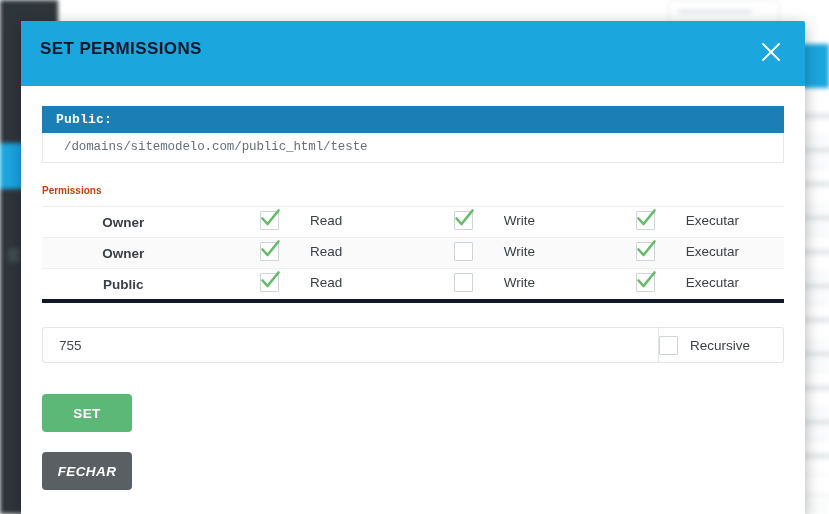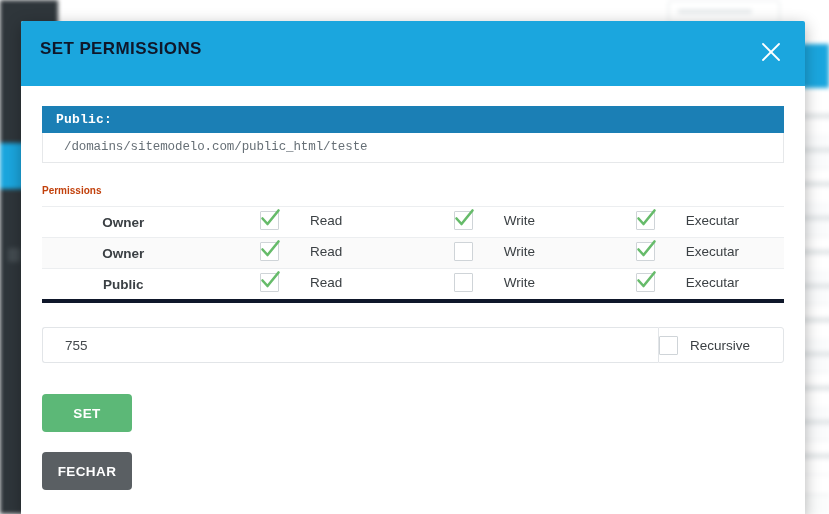--- a/index.html
+++ b/index.html
@@ -224,21 +224,21 @@
   #mode-row {
     display: flex;
     margin-top: 24px;
   }
   #mode-input {
     flex: 1;
     height: 36px;
     border: 1px solid #e2e5e8;
     border-right: none;
     border-radius: 3px 0 0 3px;
-    padding: 0 22px;
+    padding: 0 16px;
     font-size: 13.5px;
     color: #44494d;
     font-family: "Liberation Sans", sans-serif;
     box-sizing: border-box;
     outline: none;
     background: #ffffff;
   }
   #recursive-group {
     width: 126px;
     height: 36px;
@@ -272,20 +272,21 @@
     text-transform: uppercase;
     height: 38px;
   }
   #btn-set {
     width: 90px;
     background: #5cb877;
   }
   #btn-fechar {
     width: 90px;
     background: #5a5f63;
+    font-style: italic;
   }
 </style>
 </head>
 <body>
 
 <div id="bg-page">
   <div id="bg-sidebar"></div>
   <div id="bg-sidebar-accent"></div>
   <div id="bg-sidebar-dot"></div>
   <div id="bg-topbar"></div>

